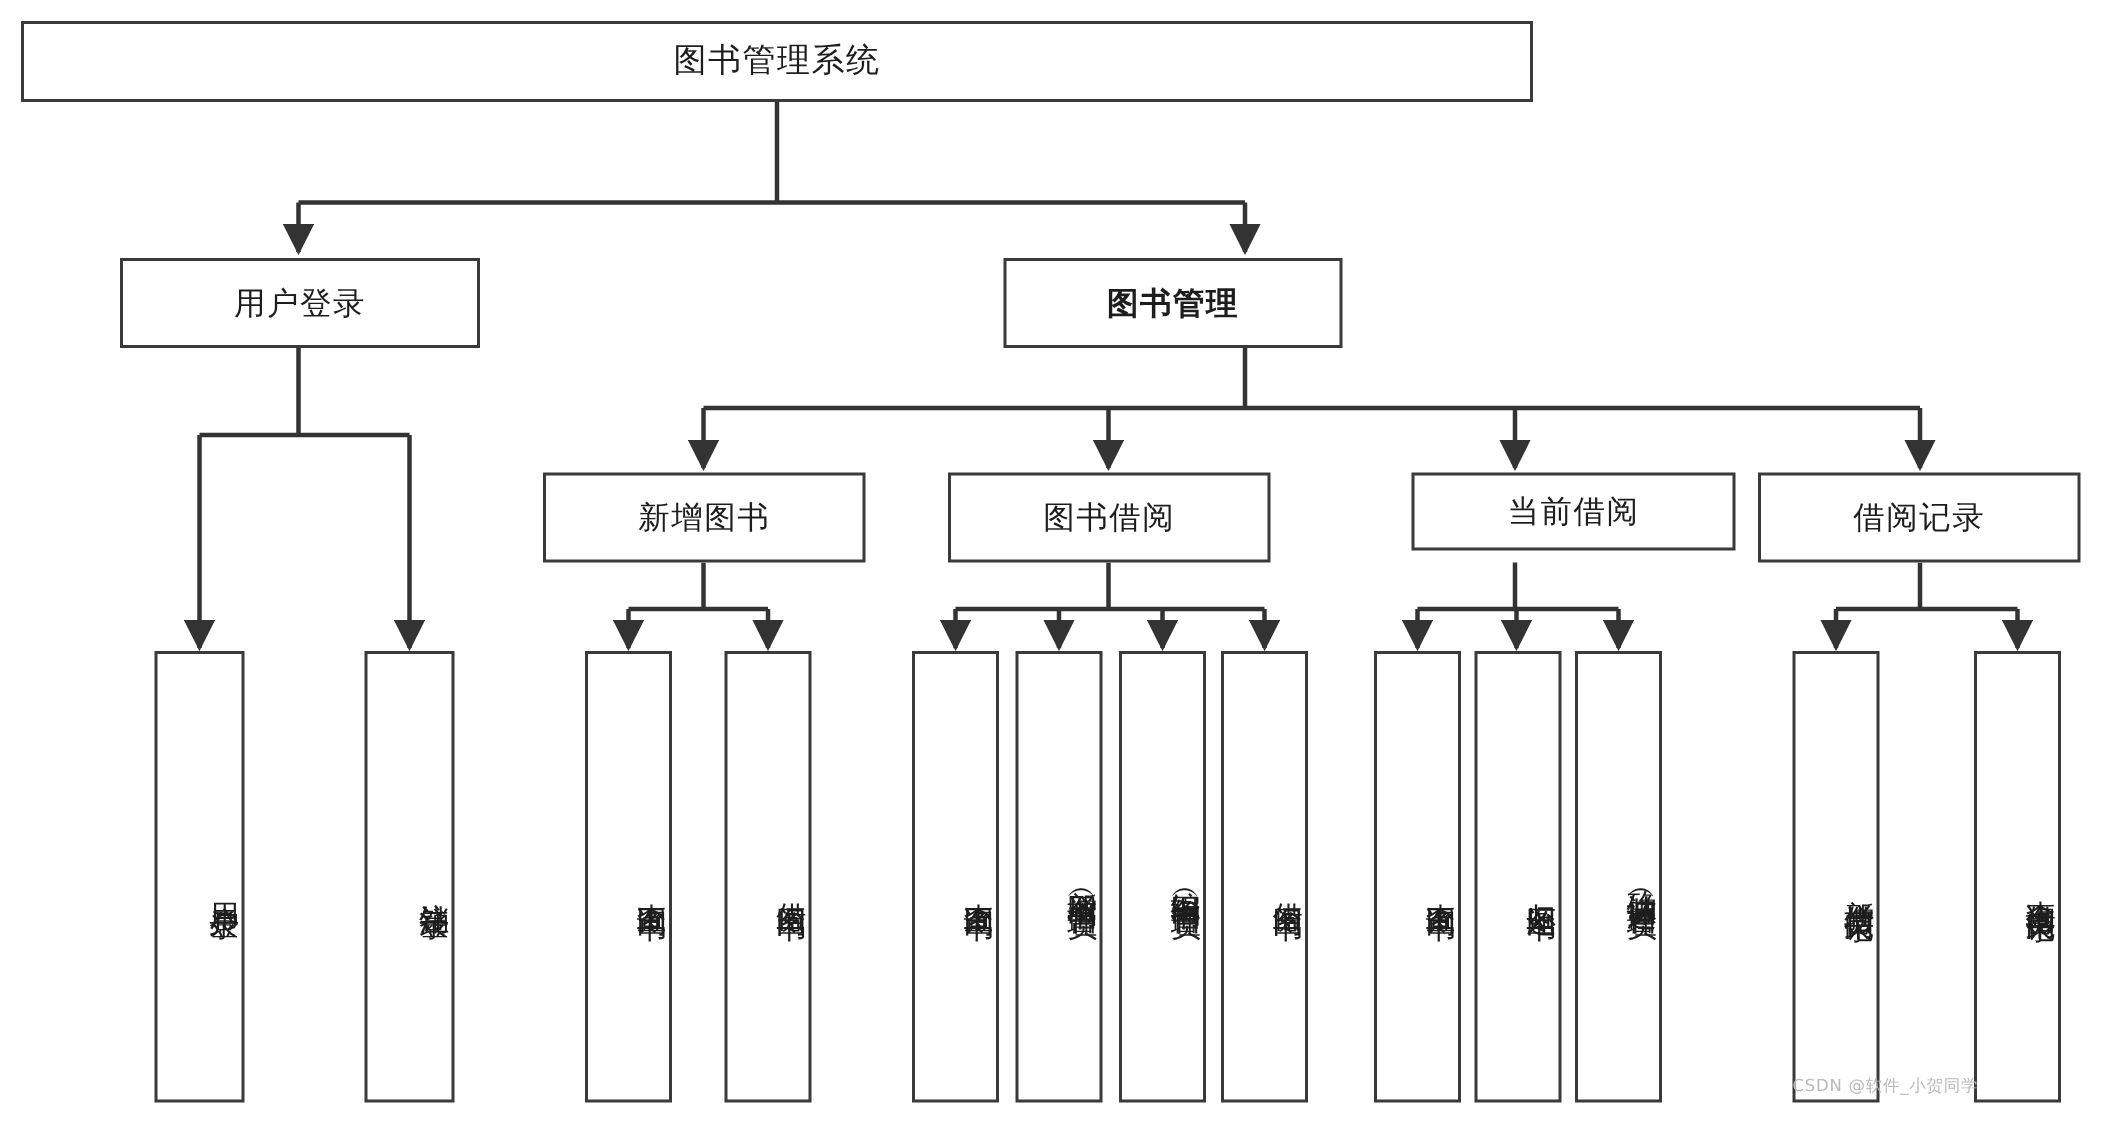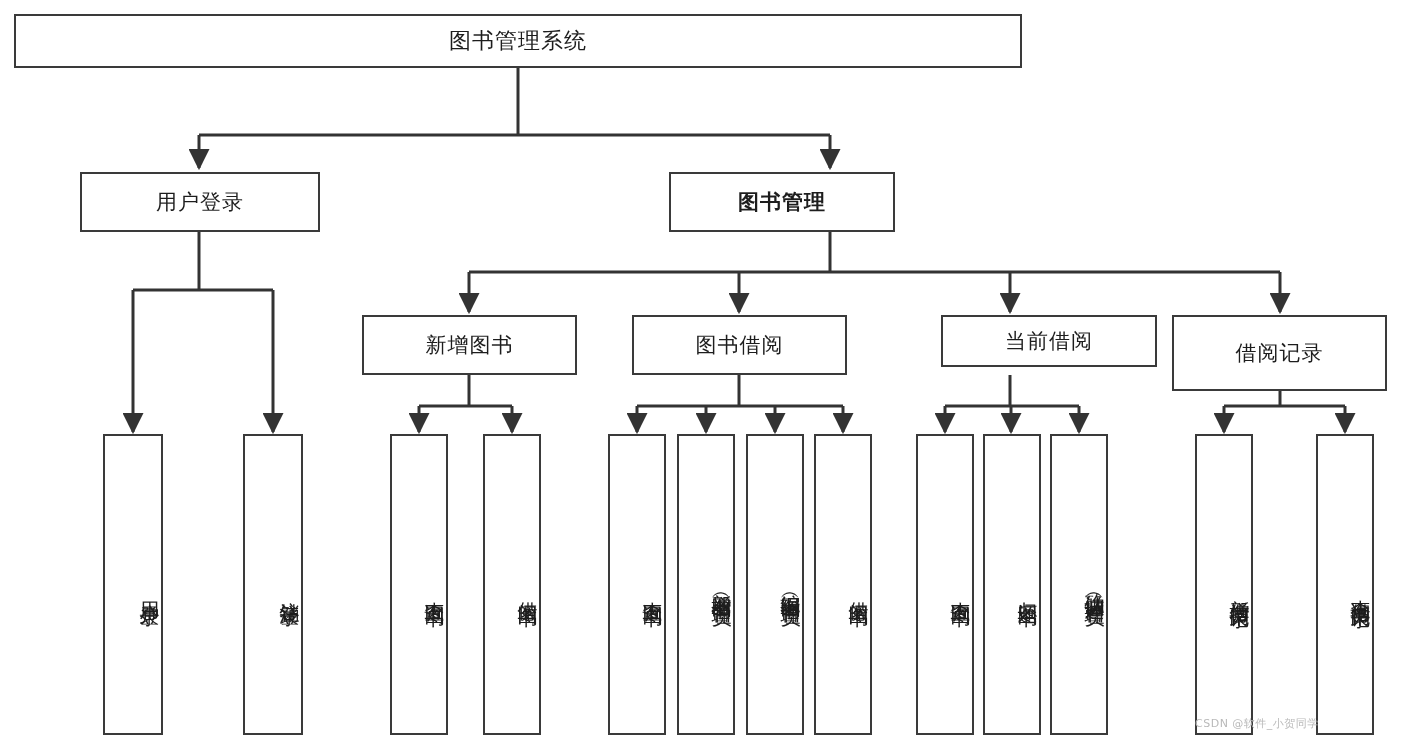--- a/index.html
+++ b/index.html
@@ -136,21 +136,21 @@
 
   <div class="node horizontal" style="left:362px; top:315px; width:215px; height:60px;">
     <span class="node-text">新增图书</span>
   </div>
   <div class="node horizontal" style="left:632px; top:315px; width:215px; height:60px;">
     <span class="node-text">图书借阅</span>
   </div>
   <div class="node horizontal" style="left:902px; top:315px; width:216px; height:52px;margin-left:39px;">
     <span class="node-text">当前借阅</span>
   </div>
-  <div class="node horizontal" style="left:1172px; top:315px; width:215px; height:76px;">
+  <div class="node horizontal" style="left:1172px; top:315px; width:215px; height:60px;">
     <span class="node-text">借阅记录</span>
   </div>
 
   <div class="node vertical" style="left:103px; top:434px; width:60px; height:301px;">
     <span class="node-text">用户登录</span>
   </div>
   <div class="node vertical" style="left:243px; top:434px; width:60px; height:301px;">
     <span class="node-text">注销登录</span>
   </div>
 

